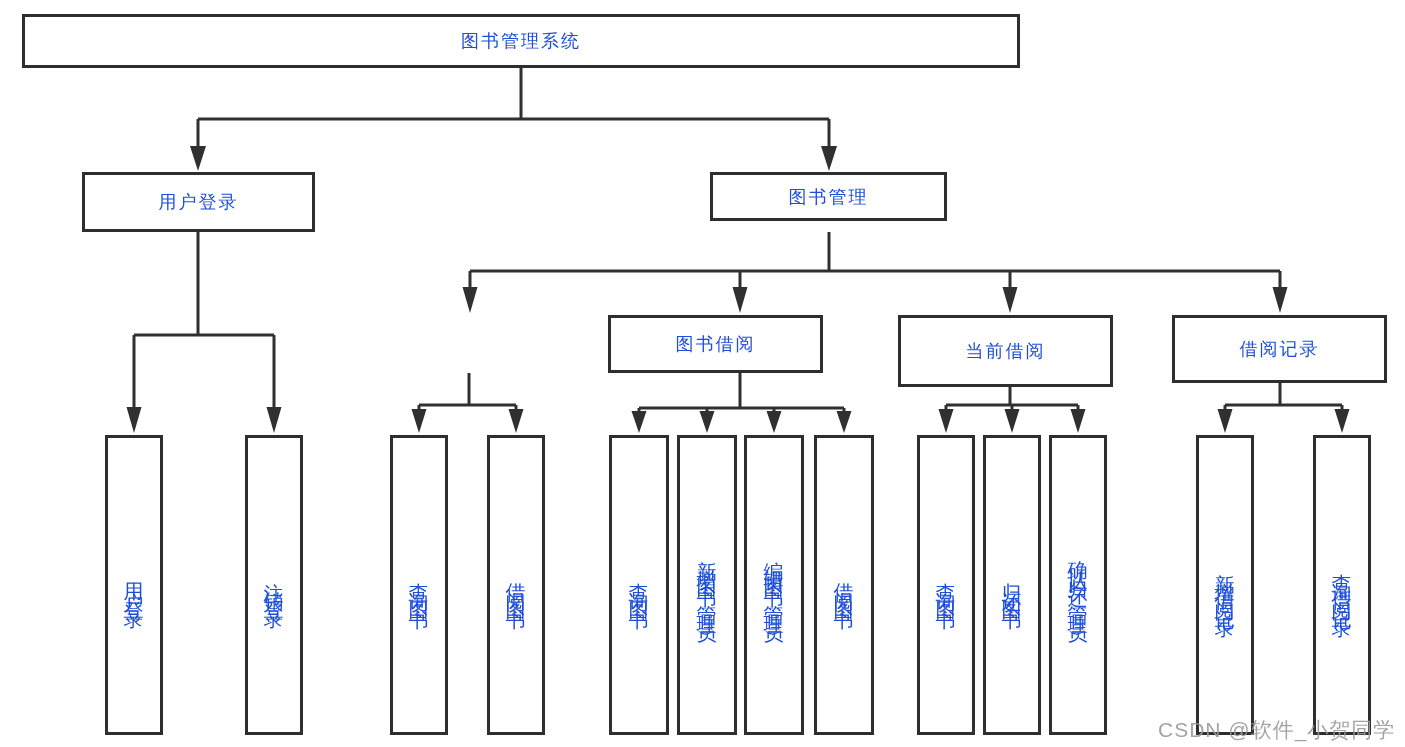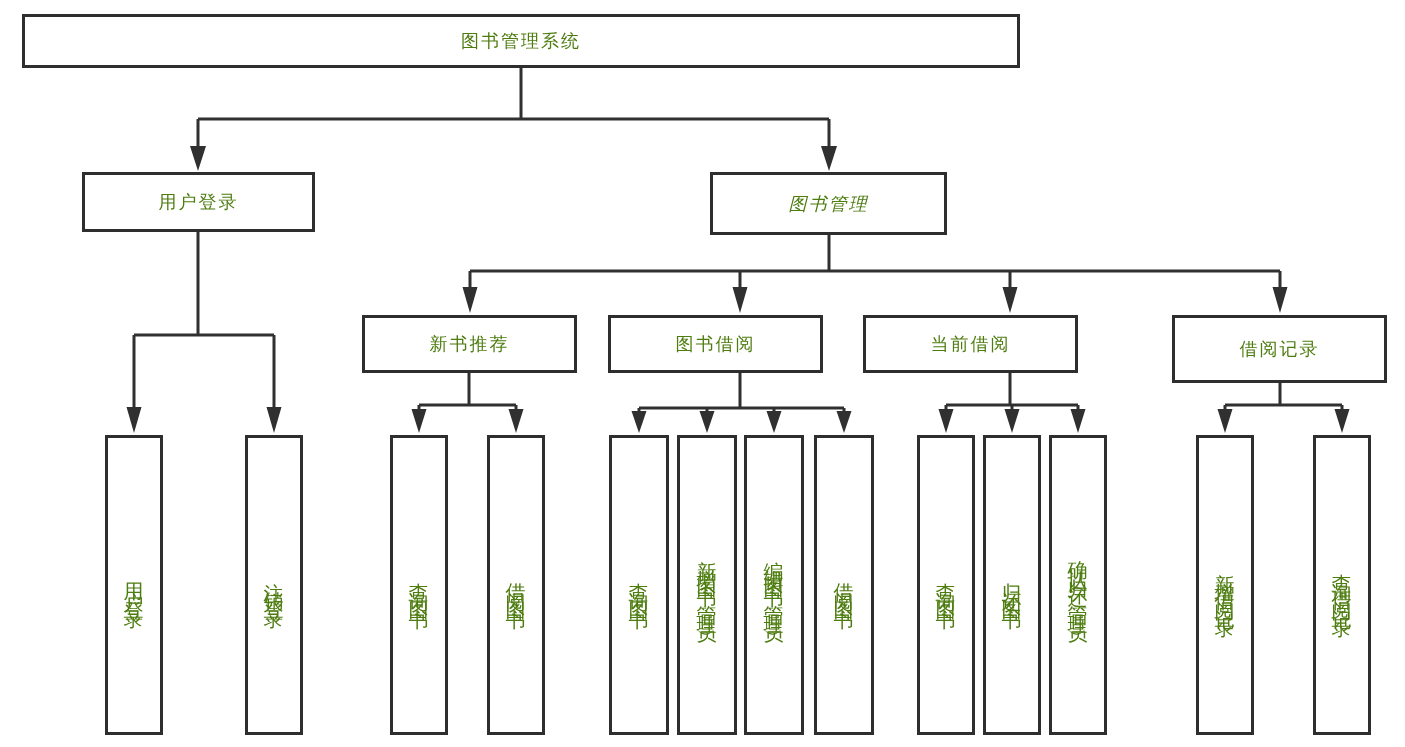--- a/index.html
+++ b/index.html
@@ -2,21 +2,21 @@
 <html><head>
 <meta charset="utf-8">
 <style>
   html,body{margin:0;padding:0;background:#ffffff;}
   #canvas{
     position:relative;width:1405px;height:747px;background:#ffffff;overflow:hidden;
     font-family:"Liberation Sans","DejaVu Sans",sans-serif;
   }
   .node{
     position:absolute;box-sizing:border-box;background:#ffffff;
-    border:3px solid #2e2e2e;color:#4d7c0f;display:flex;
+    border:3px solid #2e2e2e;color:#1d4ed8;display:flex;
     align-items:center;justify-content:center;z-index:2;
   }
   .h-node{font-size:18px;letter-spacing:2px;white-space:nowrap;}
   .v-node{
     writing-mode:vertical-rl;font-size:20px;letter-spacing:9px;
     width:58px;top:435px;height:300px;line-height:1;
   }
   #connectors{position:absolute;left:0;top:0;z-index:1;}
   .wm{
     position:absolute;z-index:5;color:#9a9a9a;font-size:21px;
@@ -62,38 +62,38 @@
 
     <g>
       <path d="M1280 373 V405 M1225 405 H1342 M1225 405 V414 M1342 405 V414" fill="none" stroke="#303030" stroke-width="3"></path>
       <path d="M1217.5 409 L1232.5 409 L1225 433 Z M1334.5 409 L1349.5 409 L1342 433 Z" fill="#303030"></path>
     </g>
   </svg>
 
   <div class="node h-node" style="left:22px;top:14px;width:998px;height:54px;">图书管理系统</div>
 
   <div class="node h-node" style="left:82px;top:172px;width:233px;height:60px;">用户登录</div>
-  <div class="node h-node" style="left:710px;top:172px;width:237px;height:63px;font-style:italic;">图书管理</div>
+  <div class="node h-node" style="left:710px;top:172px;width:237px;height:49px;">图书管理</div>
 
-  <div class="node h-node" style="left:362px;top:315px;width:215px;height:58px;">新书推荐</div>
   <div class="node h-node" style="left:608px;top:315px;width:215px;height:58px;">图书借阅</div>
-  <div class="node h-node" style="left:863px;top:315px;width:215px;height:58px;">当前借阅</div>
+  <div class="node h-node" style="left:898px;top:315px;width:215px;height:72px;">当前借阅</div>
   <div class="node h-node" style="left:1172px;top:315px;width:215px;height:68px;">借阅记录</div>
 
   <div class="node v-node" style="left:105px;">用户登录</div>
   <div class="node v-node" style="left:245px;">注销登录</div>
 
   <div class="node v-node" style="left:390px;">查询图书</div>
   <div class="node v-node" style="left:487px;">借阅图书</div>
 
   <div class="node v-node" style="left:609px;width:60px;">查询图书</div>
   <div class="node v-node" style="left:677px;width:60px;">新增图书（管理员）</div>
   <div class="node v-node" style="left:744px;width:60px;">编辑图书（管理员）</div>
   <div class="node v-node" style="left:814px;width:60px;">借阅图书</div>
 
   <div class="node v-node" style="left:917px;">查询图书</div>
   <div class="node v-node" style="left:983px;">归还图书</div>
   <div class="node v-node" style="left:1049px;">确认归还（管理员）</div>
 
   <div class="node v-node" style="left:1196px;">新增借阅记录</div>
   <div class="node v-node" style="left:1313px;">查询借阅记录</div>
 
+  <div class="wm" style="left:1158px;top:716px;">CSDN @软件_小贺同学</div>
 </div>
 
 </body></html>

